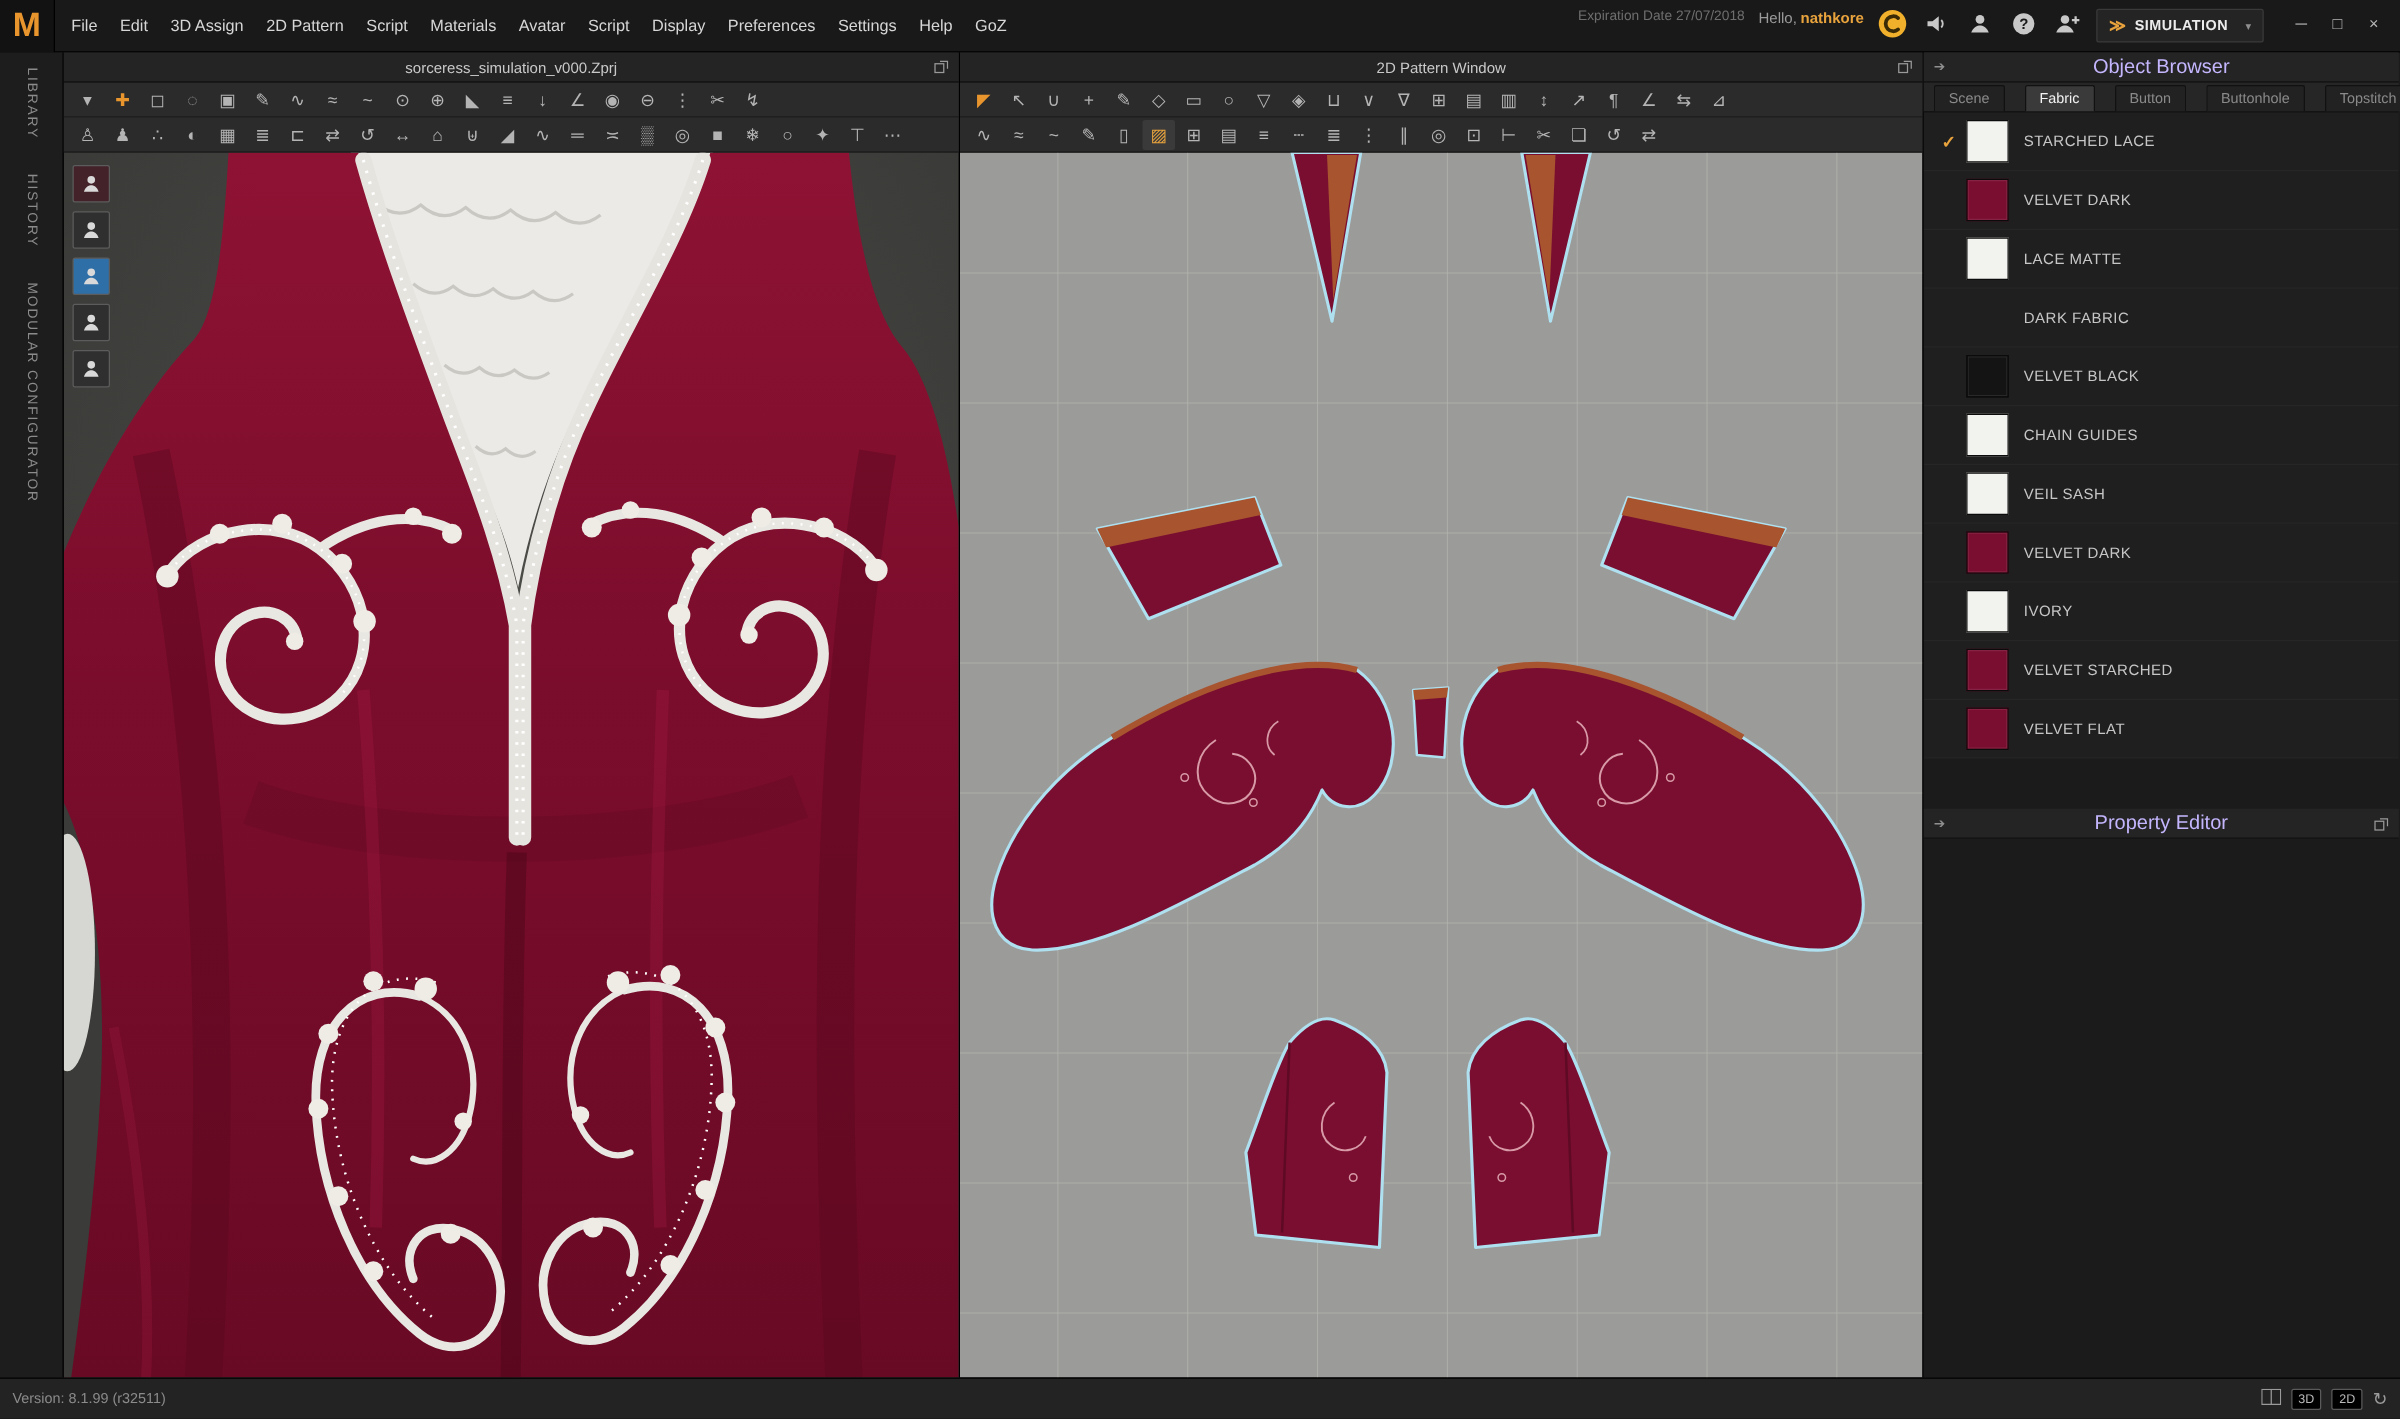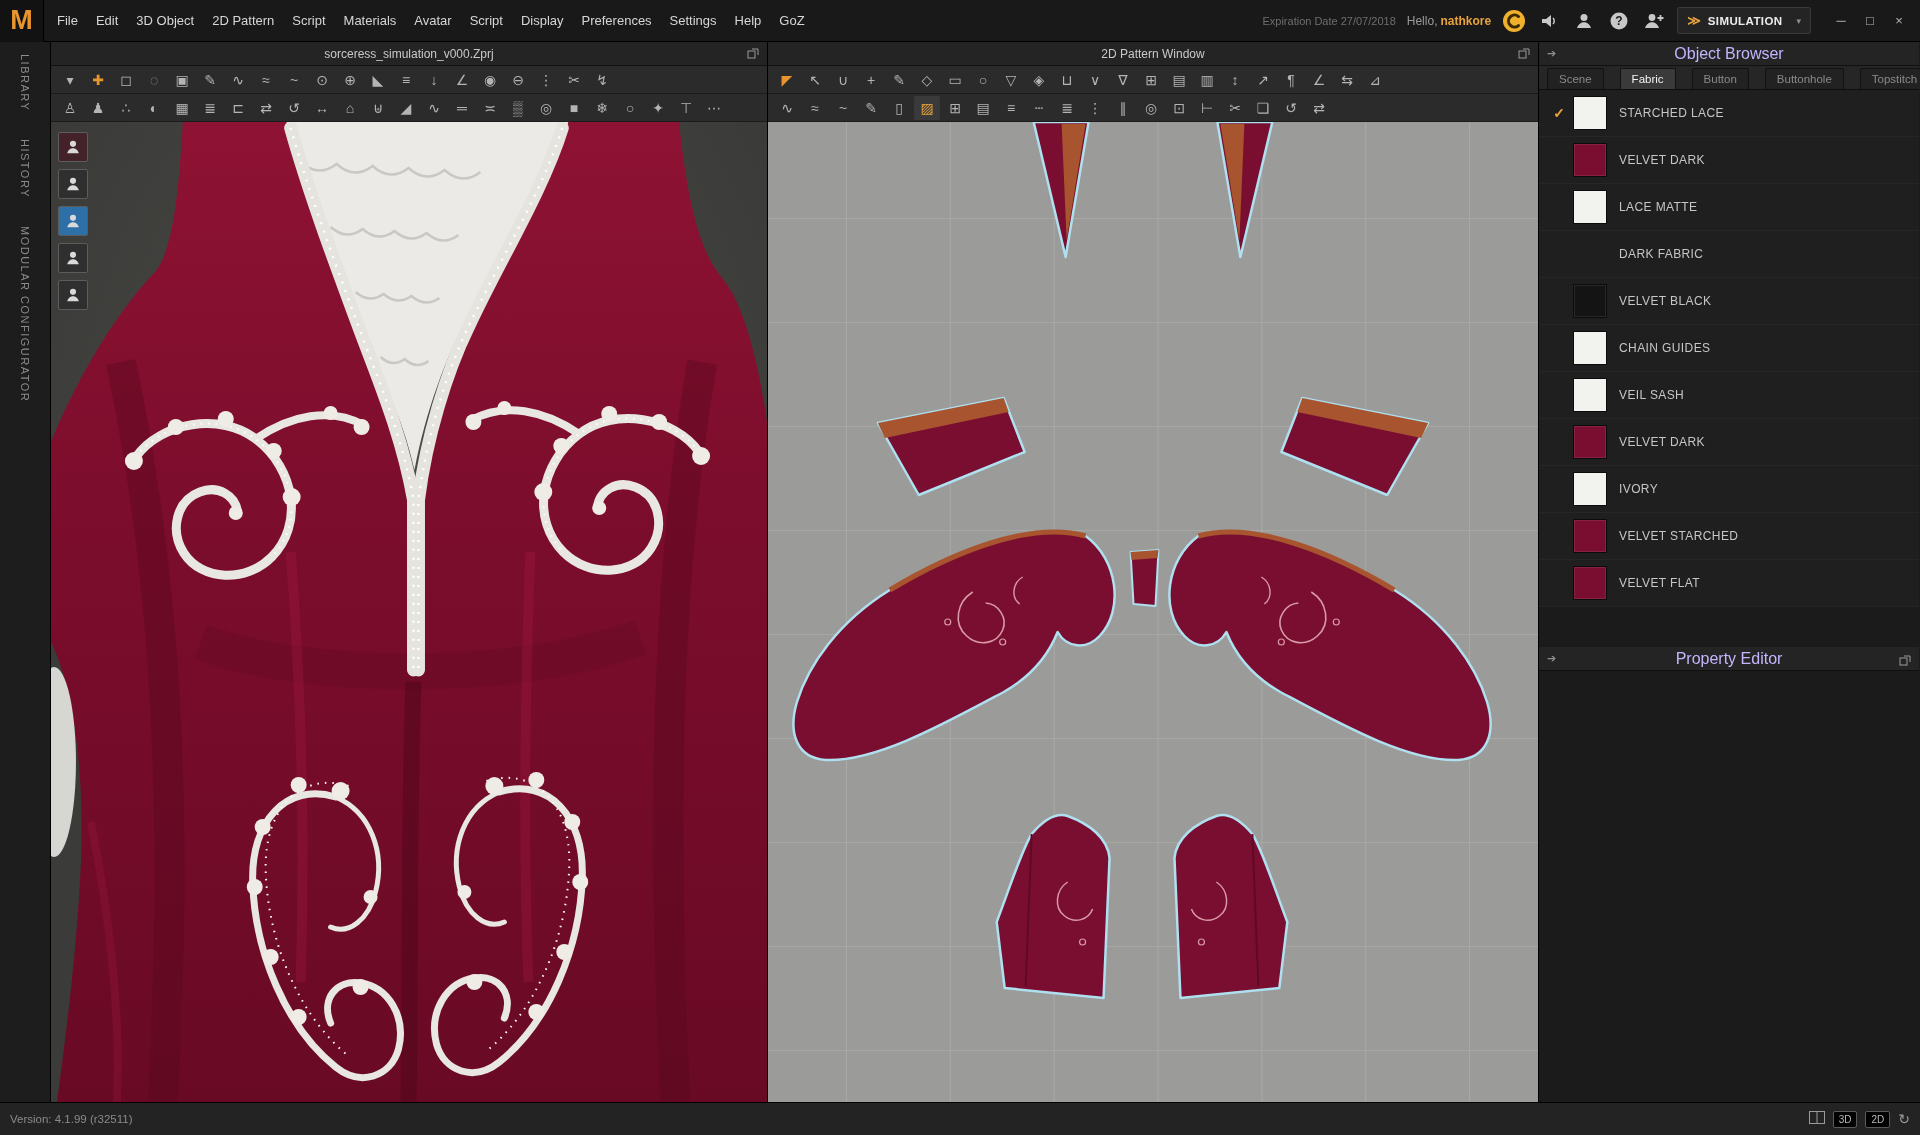--- a/index.html
+++ b/index.html
@@ -6,21 +6,21 @@
   html,body{width:1920px;height:1135px;overflow:hidden;background:#0d0d0d;
     font-family:"Liberation Sans",sans-serif}
   .app{width:1920px;height:1135px;display:flex;flex-direction:column;background:#1b1b1b}
 
   
   .menubar{height:42px;flex:0 0 42px;display:flex;align-items:center;background:#191919;border-bottom:1px solid #000}
   .logo{width:44px;height:42px;background:#121212;display:flex;align-items:center;justify-content:center;
     font-weight:bold;font-size:27px;color:var(--accent_orange,#e8952e);border-right:1px solid #000}
   .menus{display:flex;height:100%;align-items:center;margin-left:4px}
   .menu-item{padding:0 9px;font-size:13px;color:#d6d6d6;line-height:42px;white-space:nowrap;cursor:default}
-  .menubar-right{margin-left:auto;display:flex;align-items:center;gap:11px;padding-right:8px}
+  .menubar-right{margin-left:auto;display:flex;gap:11px;padding-right:8px}
   .expiration{color:#6e6e6e;font-size:11px}
   .greeting{color:#9a9a9a;font-size:12px}
   .greeting b{color:var(--accent_yellow,#e8a33d);margin-left:3px}
   .mb-icon{width:24px;height:24px;display:flex;align-items:center;justify-content:center}
   .sim-box{display:flex;align-items:center;background:#242424;border:1px solid #3a3a3a;padding:5px 9px;border-radius:2px}
   .sim-chevrons{color:var(--accent_yellow,#e8a33d);font-weight:bold;font-size:13px;margin-right:7px}
   .sim-label{color:#ececec;font-size:11.5px;font-weight:bold;letter-spacing:.4px}
   .sim-caret{color:#8f8f8f;font-size:9px;margin-left:14px}
   .win-controls{display:flex;gap:3px;margin-left:6px}
   .win-btn{width:26px;height:22px;display:flex;align-items:center;justify-content:center;color:#b5b5b5;font-size:13px}
@@ -88,21 +88,21 @@
 <div class="app">
 
   <header class="menubar">
     <div class="logo">
         <span>M</span>
       </div>
     <nav class="menus">
 
     <span class="menu-item">File</span>
         <span class="menu-item">Edit</span>
-        <span class="menu-item">3D Object</span>
+        <span class="menu-item">3D Assign</span>
         <span class="menu-item">2D Pattern</span>
         <span class="menu-item">Script</span>
         <span class="menu-item">Materials</span>
         <span class="menu-item">Avatar</span>
         <span class="menu-item">Script</span>
         <span class="menu-item">Display</span>
         <span class="menu-item">Preferences</span>
         <span class="menu-item">Settings</span>
         <span class="menu-item">Help</span>
         <span class="menu-item">GoZ</span>
@@ -701,21 +701,21 @@
               <rect x="1" y="3" width="7" height="7" fill="none" stroke="#9a9a9a"></rect>
               <path d="M5,1 h6 v6" fill="none" stroke="#9a9a9a"></path>
             </svg>
         </span>
       </div>
       <div class="prop-empty"></div>
     </aside>
   </div>
 
   <footer class="statusbar">
-    <span class="version">Version: 4.1.99 (r32511)</span>
+    <span class="version">Version: 8.1.99 (r32511)</span>
     <div class="status-right">
       <span class="status-icon">
         <svg width="16" height="13" viewBox="0 0 16 13">
             <rect x="0.5" y="0.5" width="15" height="12" fill="none" stroke="#9a9a9a"></rect>
             <line x1="8" y1="0.5" x2="8" y2="12.5" stroke="#9a9a9a"></line>
           </svg>
       </span>
       <span class="view-badge">3D</span>
       <span class="view-badge">2D</span>
       <span class="status-icon">↻</span>

